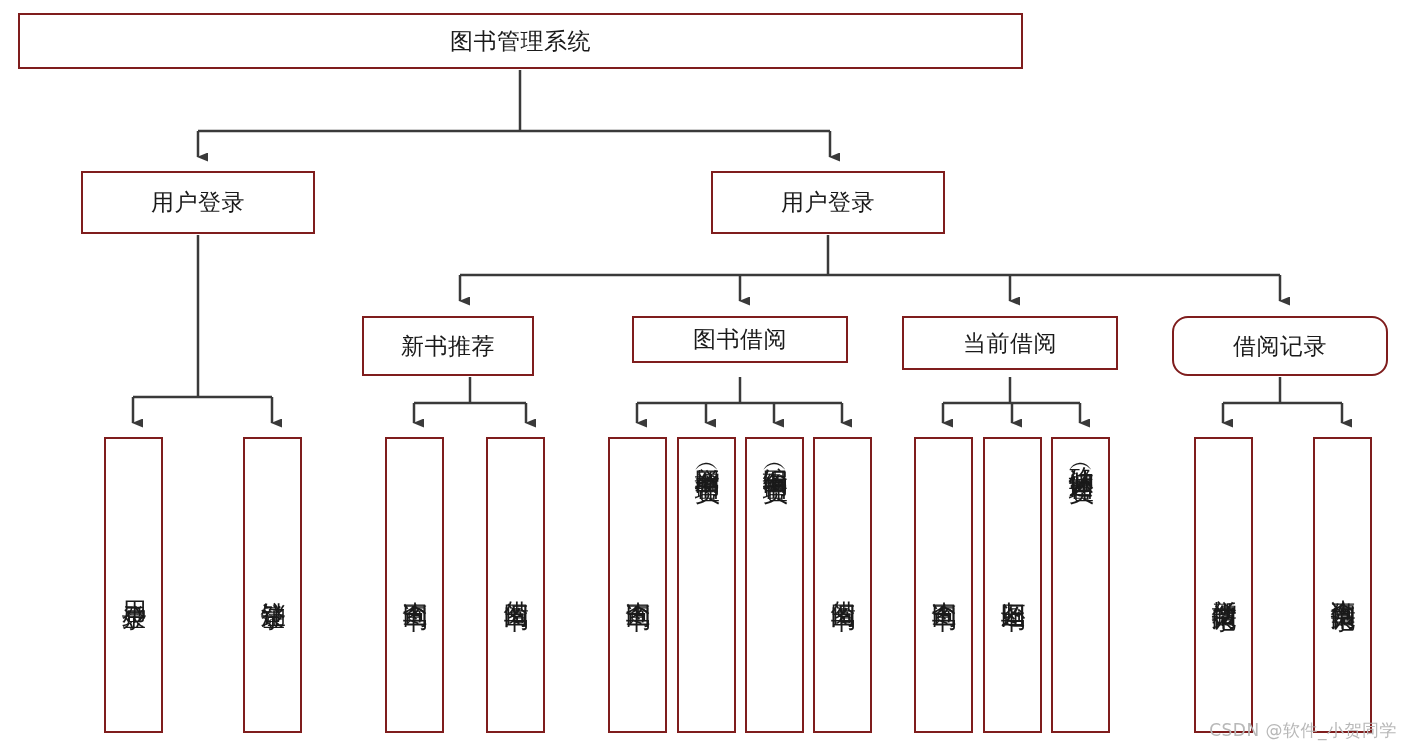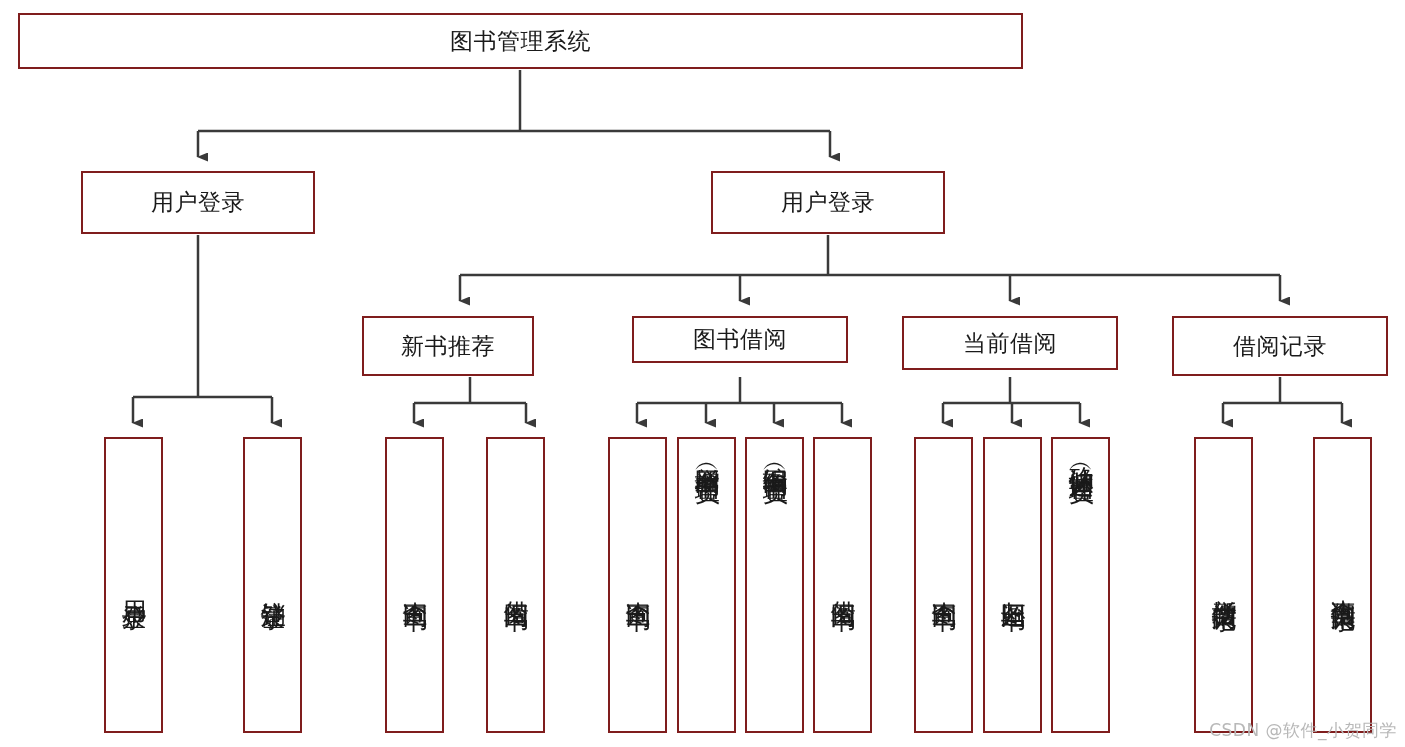--- a/index.html
+++ b/index.html
@@ -142,21 +142,21 @@
 
   <div class="node node-l2" style="left:362px; top:316px; width:172px; height:60px;">
     <span class="label">新书推荐</span>
   </div>
   <div class="node node-l2" style="left:632px; top:316px; width:216px; height:47px;">
     <span class="label">图书借阅</span>
   </div>
   <div class="node node-l2" style="left:902px; top:316px; width:216px; height:54px;">
     <span class="label">当前借阅</span>
   </div>
-  <div class="node node-l2" style="left:1172px; top:316px; width:216px; height:60px;">
+  <div class="node node-l2" style="left:1172px; top:316px; width:216px; height:60px;border-radius:16px;">
     <span class="label">借阅记录</span>
   </div>
 
   <div class="node node-leaf leaf-mid" style="left:104px; top:437px; width:59px; height:296px;">
     <span class="label">用户登录</span>
   </div>
   <div class="node node-leaf leaf-mid" style="left:243px; top:437px; width:59px; height:296px;">
     <span class="label">注销登录</span>
   </div>
 

